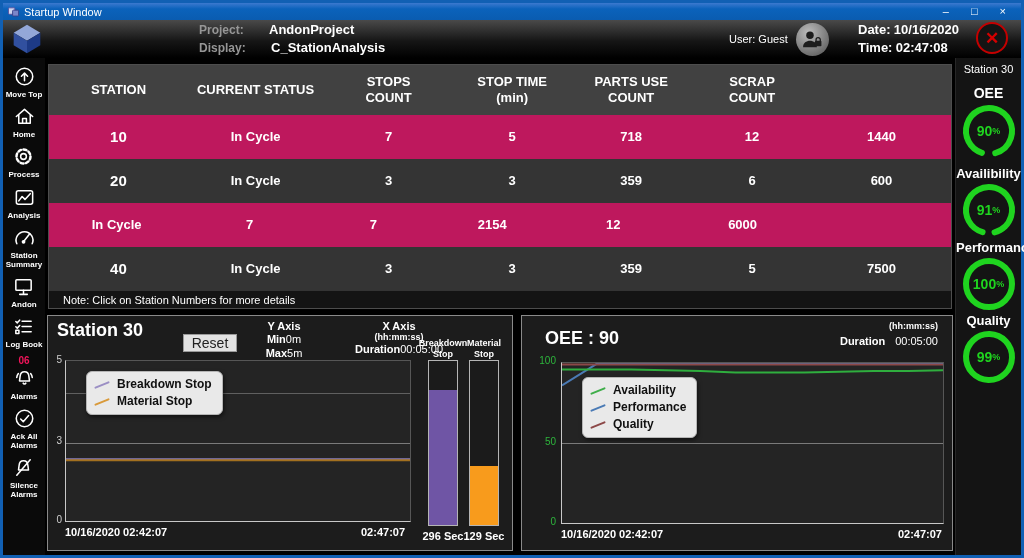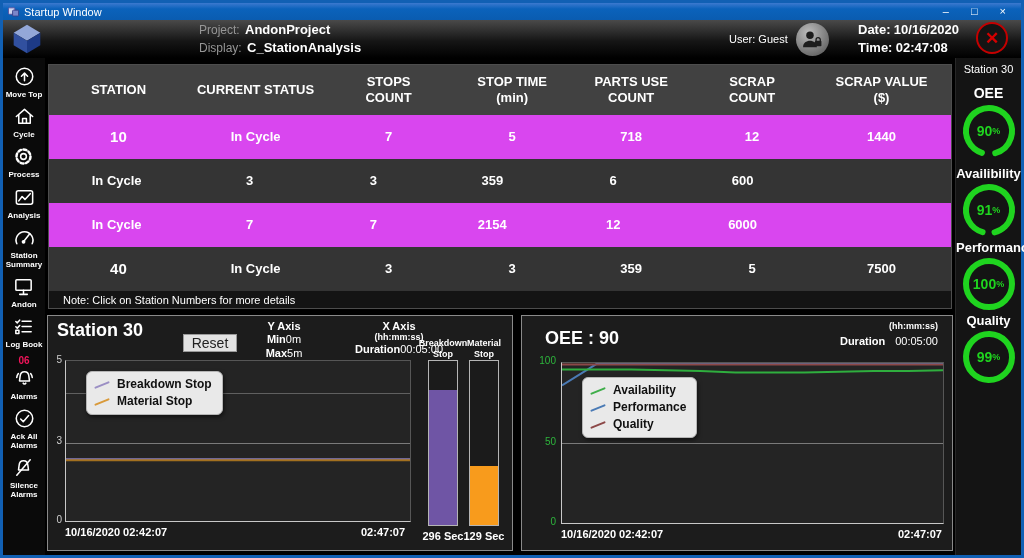--- a/index.html
+++ b/index.html
@@ -11,21 +11,21 @@
   .titlebar{height:17px;background:linear-gradient(#3c79cf,#0b62bb 35%,#0a5cb0);
     display:flex;align-items:center;gap:5px;padding:0 5px;color:#fff;font-size:11px}
   .win-controls{margin-left:auto;display:flex;gap:22px;padding-right:10px;font-size:11px;line-height:17px}
   .win-controls span{cursor:default}
 
   
   .header{position:relative;height:38px;background:linear-gradient(#4a4a4a,#161616 55%,#000)}
   .logo{position:absolute;left:8px;top:3px;display:flex;align-items:center;gap:8px}
   .logo-text{font-size:26px;letter-spacing:7px;color:#f2f2f2;font-weight:400}
   .kv{font-size:12px;line-height:18px;white-space:nowrap}
-  .kv .k{color:#969696;font-weight:normal;margin-right:2px}
+  .kv .k{color:#969696;font-weight:bold;margin-right:22px}
   .kv .v{color:#fff;font-weight:bold;font-size:13px}
   .proj{position:absolute;left:196px;top:1px}
   .userbox{position:absolute;left:726px;top:0;height:38px;display:flex;align-items:center}
   .user-label{color:#fff;font-weight:normal;font-size:11px}
   .avatar{width:33px;height:33px;border-radius:50%;margin-left:8px;
     background:radial-gradient(circle at 38% 30%,#bdbdbd,#6a6a6a 75%);display:flex;align-items:center;justify-content:center}
   .datetime{position:absolute;left:855px;top:1px}
   .close-btn{position:absolute;right:13px;top:2px;width:32px;height:32px;border-radius:50%;
     border:2px solid #c40000;background:#141414;display:flex;align-items:center;justify-content:center;
     color:#d40000;font-size:17px;font-weight:bold}
@@ -42,21 +42,21 @@
   
   .main{position:absolute;left:42px;right:66px;top:55px;bottom:0;background:#000}
 
   
   .tbl{position:absolute;left:3px;right:3px;top:6px;height:245px;border:1px solid #4d4d4d;
     display:flex;flex-direction:column}
   .thead{display:flex;align-items:center;background:#414141;height:50px;color:#fff;
     font-weight:bold;font-size:13px}
   .thead div,.trow div{text-align:center;white-space:pre-line;line-height:1.25}
   .trow{display:flex;align-items:center;height:44px;color:#fff;font-weight:bold;font-size:13px}
-  .trow.dark{background:#d946ef}.trow.lite{background:#343434}
+  .trow.dark{background:#be185d}.trow.lite{background:#343434}
   .c0{width:15.4%}.c1{width:15%}.c2{width:14.5%}.c3{width:12.9%}.c4{width:13.5%}.c5{width:13.3%}.c6{width:15.4%}
   .stn{font-size:15px}
   .sel-circle{display:inline-flex;width:32px;height:32px;border-radius:50%;background:#989898;
     align-items:center;justify-content:center}
   .tnote{flex:1;display:flex;align-items:center;padding-left:14px;background:#141414;
     color:#fff;font-size:11px}
 
   
   .panel{position:absolute;top:257px;bottom:4px;background:#1c1c1c;border:1px solid #8a8a8a}
   .panel.pl{left:2px;width:466px}
@@ -179,21 +179,21 @@
           <path d="M12 16.5V9M8.8 11.7 12 8.5l3.2 3.2"></path>
       </svg>
       <span class="lsb-label">Move Top</span>
     </div>
     <div class="lsb-item">
       <svg viewBox="0 0 24 24" class="ic">
         <path d="M3.5 12 12 4.5 20.5 12"></path>
           <path d="M6 10.5V19h12v-8.5"></path>
           <path d="M10 19v-5h4v5"></path>
       </svg>
-      <span class="lsb-label">Cycle</span>
+      <span class="lsb-label">Home</span>
     </div>
     <div class="lsb-item">
       <svg viewBox="0 0 24 24" class="ic">
         <circle cx="12" cy="12" r="3"></circle>
           <circle cx="12" cy="12" r="7.3" stroke-width="2.6" stroke-dasharray="3.1 2.6"></circle>
       </svg>
       <span class="lsb-label">Process</span>
     </div>
     <div class="lsb-item">
       <svg viewBox="0 0 24 24" class="ic">
@@ -260,33 +260,32 @@
         <div class="c0">STATION</div>
         <div class="c1">CURRENT STATUS</div>
         <div class="c2">STOPS
 COUNT</div>
         <div class="c3">STOP TIME
 (min)</div>
         <div class="c4">PARTS USE
 COUNT</div>
         <div class="c5">SCRAP
 COUNT</div>
-        <div class="c6">SCRAP VALUE
-($)</div>
       </div>
       <div class="trow dark">
         <div class="c0 stn">10</div>
         <div class="c1">In Cycle</div>
         <div class="c2">7</div>
         <div class="c3">5</div>
         <div class="c4">718</div>
         <div class="c5">12</div>
         <div class="c6">1440</div>
       </div>
       <div class="trow lite">
+        <div class="c0 stn">20</div>
         <div class="c1">In Cycle</div>
         <div class="c2">3</div>
         <div class="c3">3</div>
         <div class="c4">359</div>
         <div class="c5">6</div>
         <div class="c6">600</div>
       </div>
       <div class="trow dark">
         <div class="c1">In Cycle</div>
         <div class="c2">7</div>

